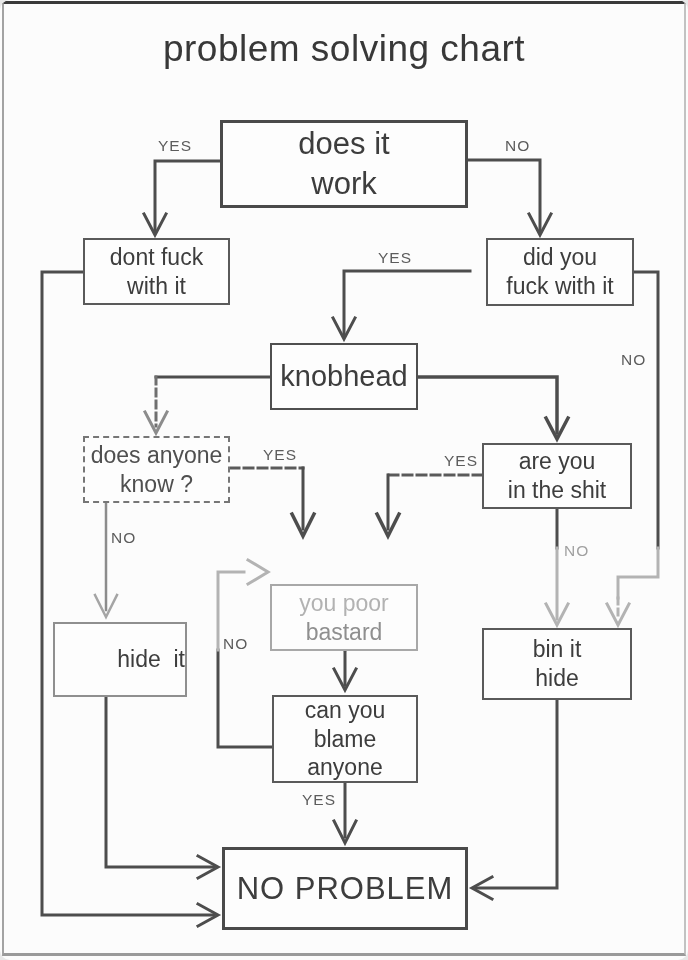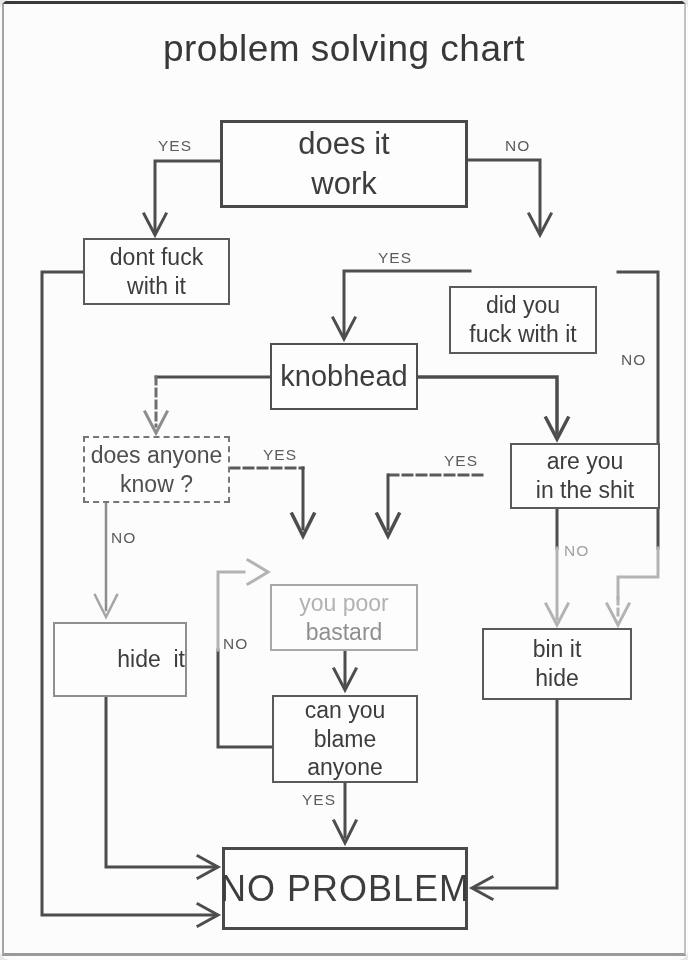--- a/index.html
+++ b/index.html
@@ -30,21 +30,21 @@
     display:flex;flex-direction:column;align-items:center;justify-content:center;
     background:#fdfdfd;
     color:#3d3d3d;
     font-size:23px;line-height:1.26;
     text-align:center;white-space:pre;
     box-sizing:border-box;
     border:2px solid #5a5a5a;
   }
   .node.big{font-size:31px;line-height:1.3;border-width:3px;border-color:#4a4a4a;}
   .node.kb{font-size:29px;border-color:#4f4f4f;}
-  .node.np{font-size:36px;letter-spacing:1px;border-color:#4a4a4a;border-width:3px;}
+  .node.np{font-size:31px;letter-spacing:1px;border-color:#4a4a4a;border-width:3px;}
   .node.dashed{border:2px dashed #767676;color:#4f4f4f;}
   .node.faded{border:2px solid #a8a8a8;color:#b2b2b2;}
   .node.faded .l2{color:#8f8f8f;}
   .node.lightedge{border-color:#8f8f8f;align-items:flex-end;}
   .elabel{
     position:absolute;
     font-size:15.5px;color:#5c5c5c;letter-spacing:1px;
   }
   .elabel.grey{color:#a0a0a0;}
 </style>
@@ -150,35 +150,35 @@
   <div class="node big" style="left:220px;top:120px;width:248px;height:88px;">
     <span>does it</span>
     <span>work</span>
   </div>
 
   <div class="node" style="left:83px;top:238px;width:147px;height:67px;">
     <span>dont fuck</span>
     <span>with it</span>
   </div>
 
-  <div class="node" style="left:449px;top:238px;width:148px;height:68px;margin-top:48px;">
+  <div class="node" style="left:486px;top:238px;width:148px;height:68px;">
     <span>did you</span>
     <span>fuck with it</span>
   </div>
 
   <div class="node kb" style="left:270px;top:343px;width:148px;height:67px;">
     <span>knobhead</span>
   </div>
 
   <div class="node dashed" style="left:83px;top:436px;width:147px;height:67px;">
     <span>does anyone</span>
     <span>know ?</span>
   </div>
 
-  <div class="node" style="left:510px;top:443px;width:150px;height:66px;">
+  <div class="node" style="left:482px;top:443px;width:150px;height:66px;">
     <span>are you</span>
     <span>in the shit</span>
   </div>
 
   <div class="node faded" style="left:270px;top:540px;width:148px;height:67px;margin-top:44px;">
     <span class="l1">you poor</span>
     <span class="l2">bastard</span>
   </div>
 
   <div class="node lightedge" style="left:53px;top:622px;width:134px;height:75px;">

